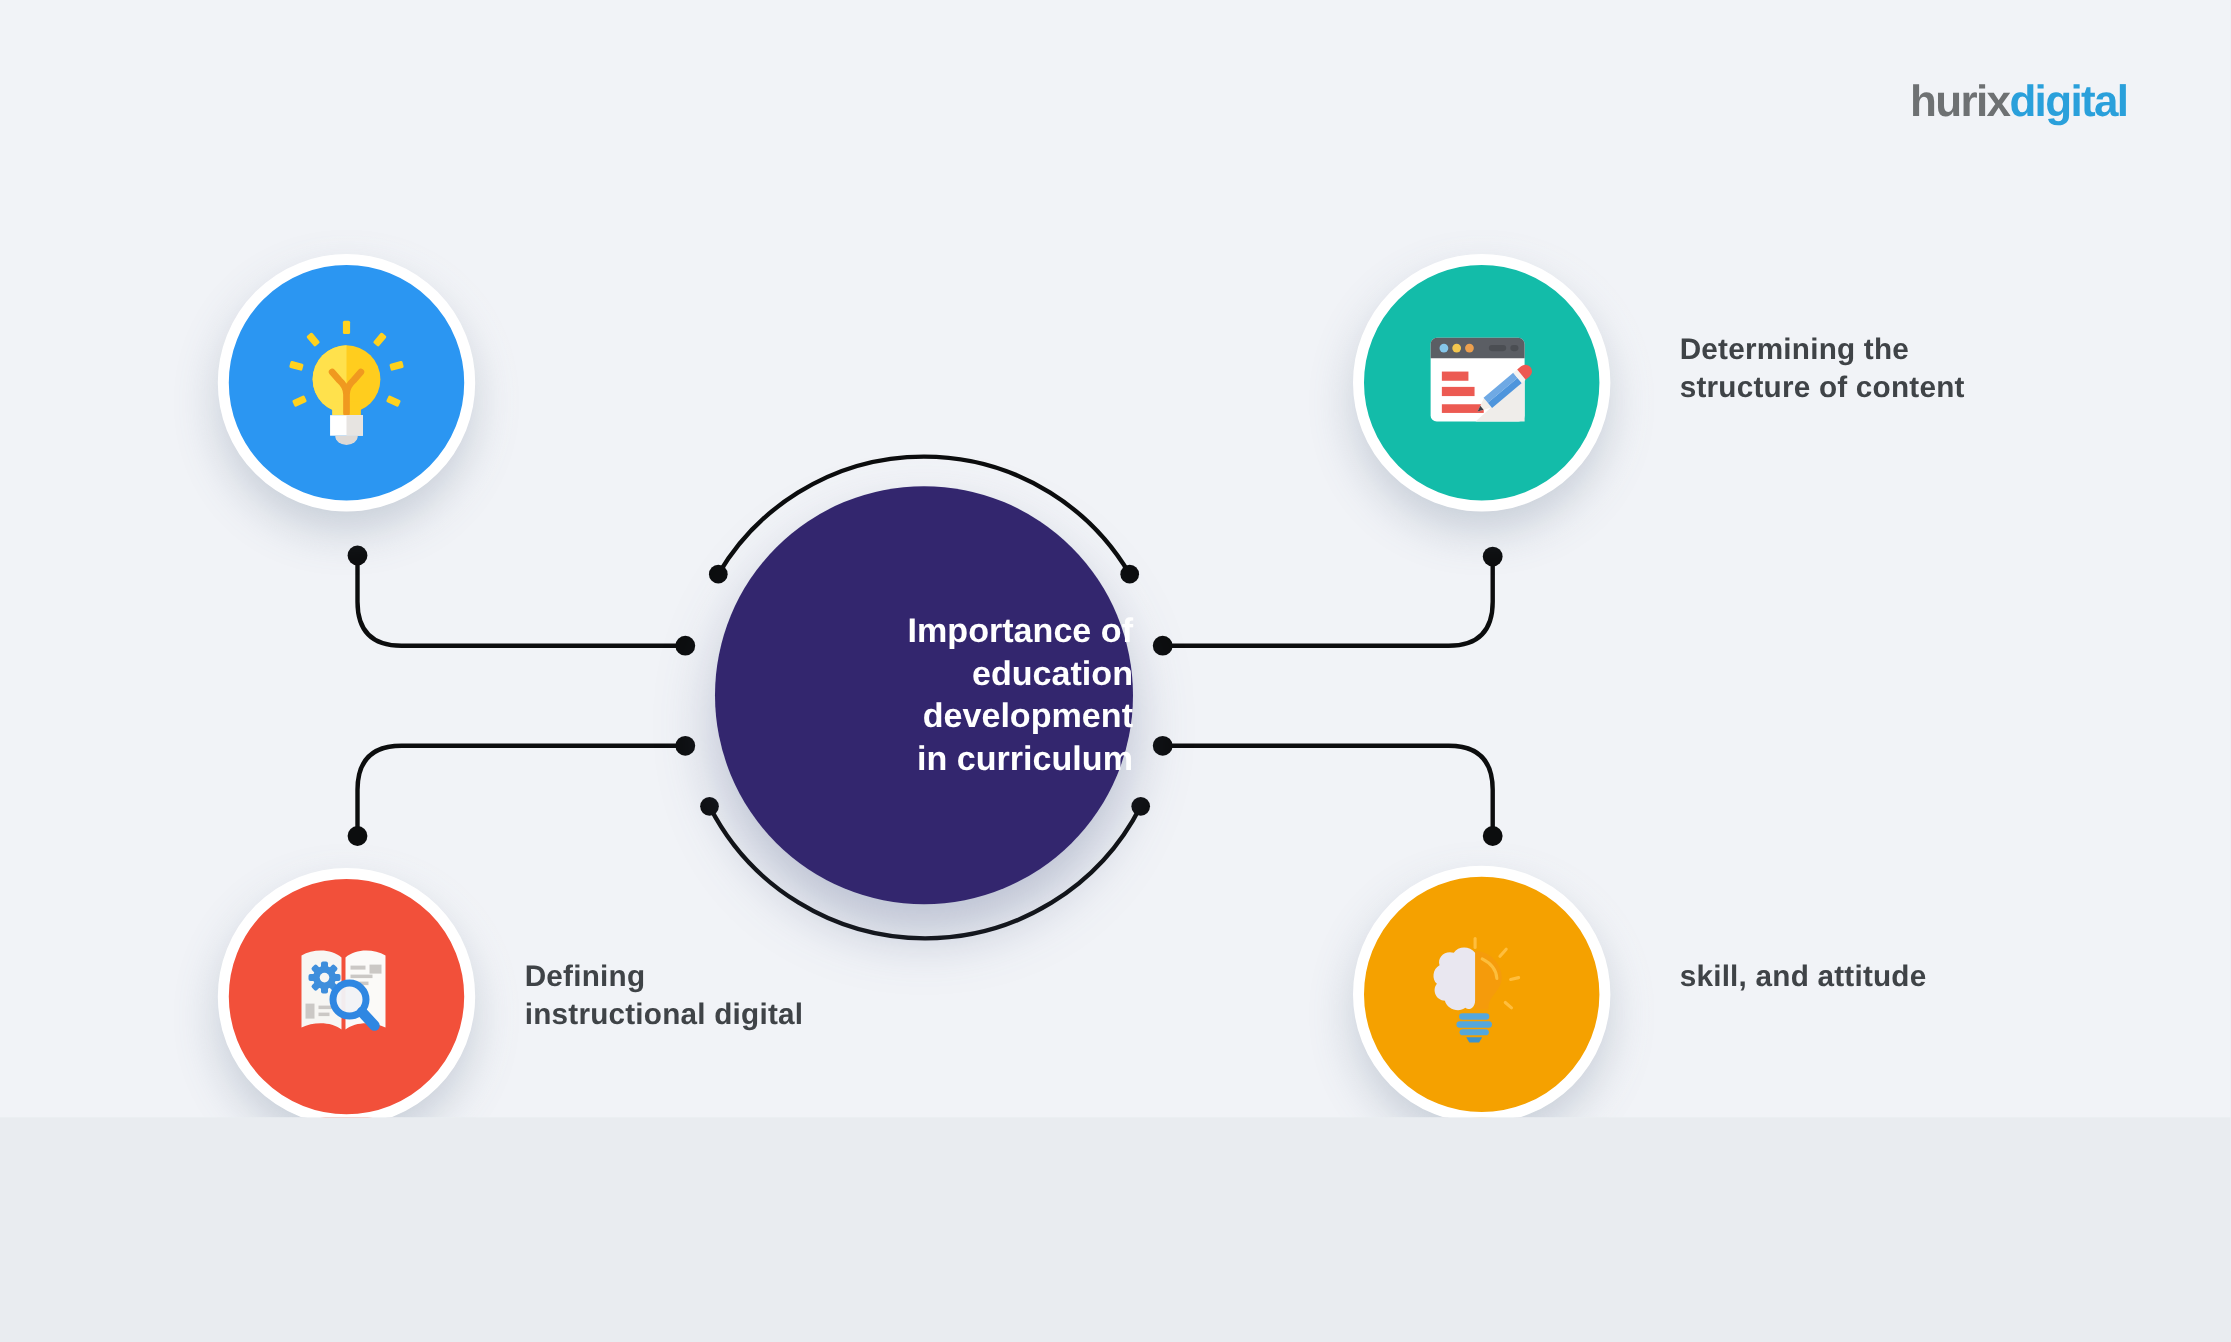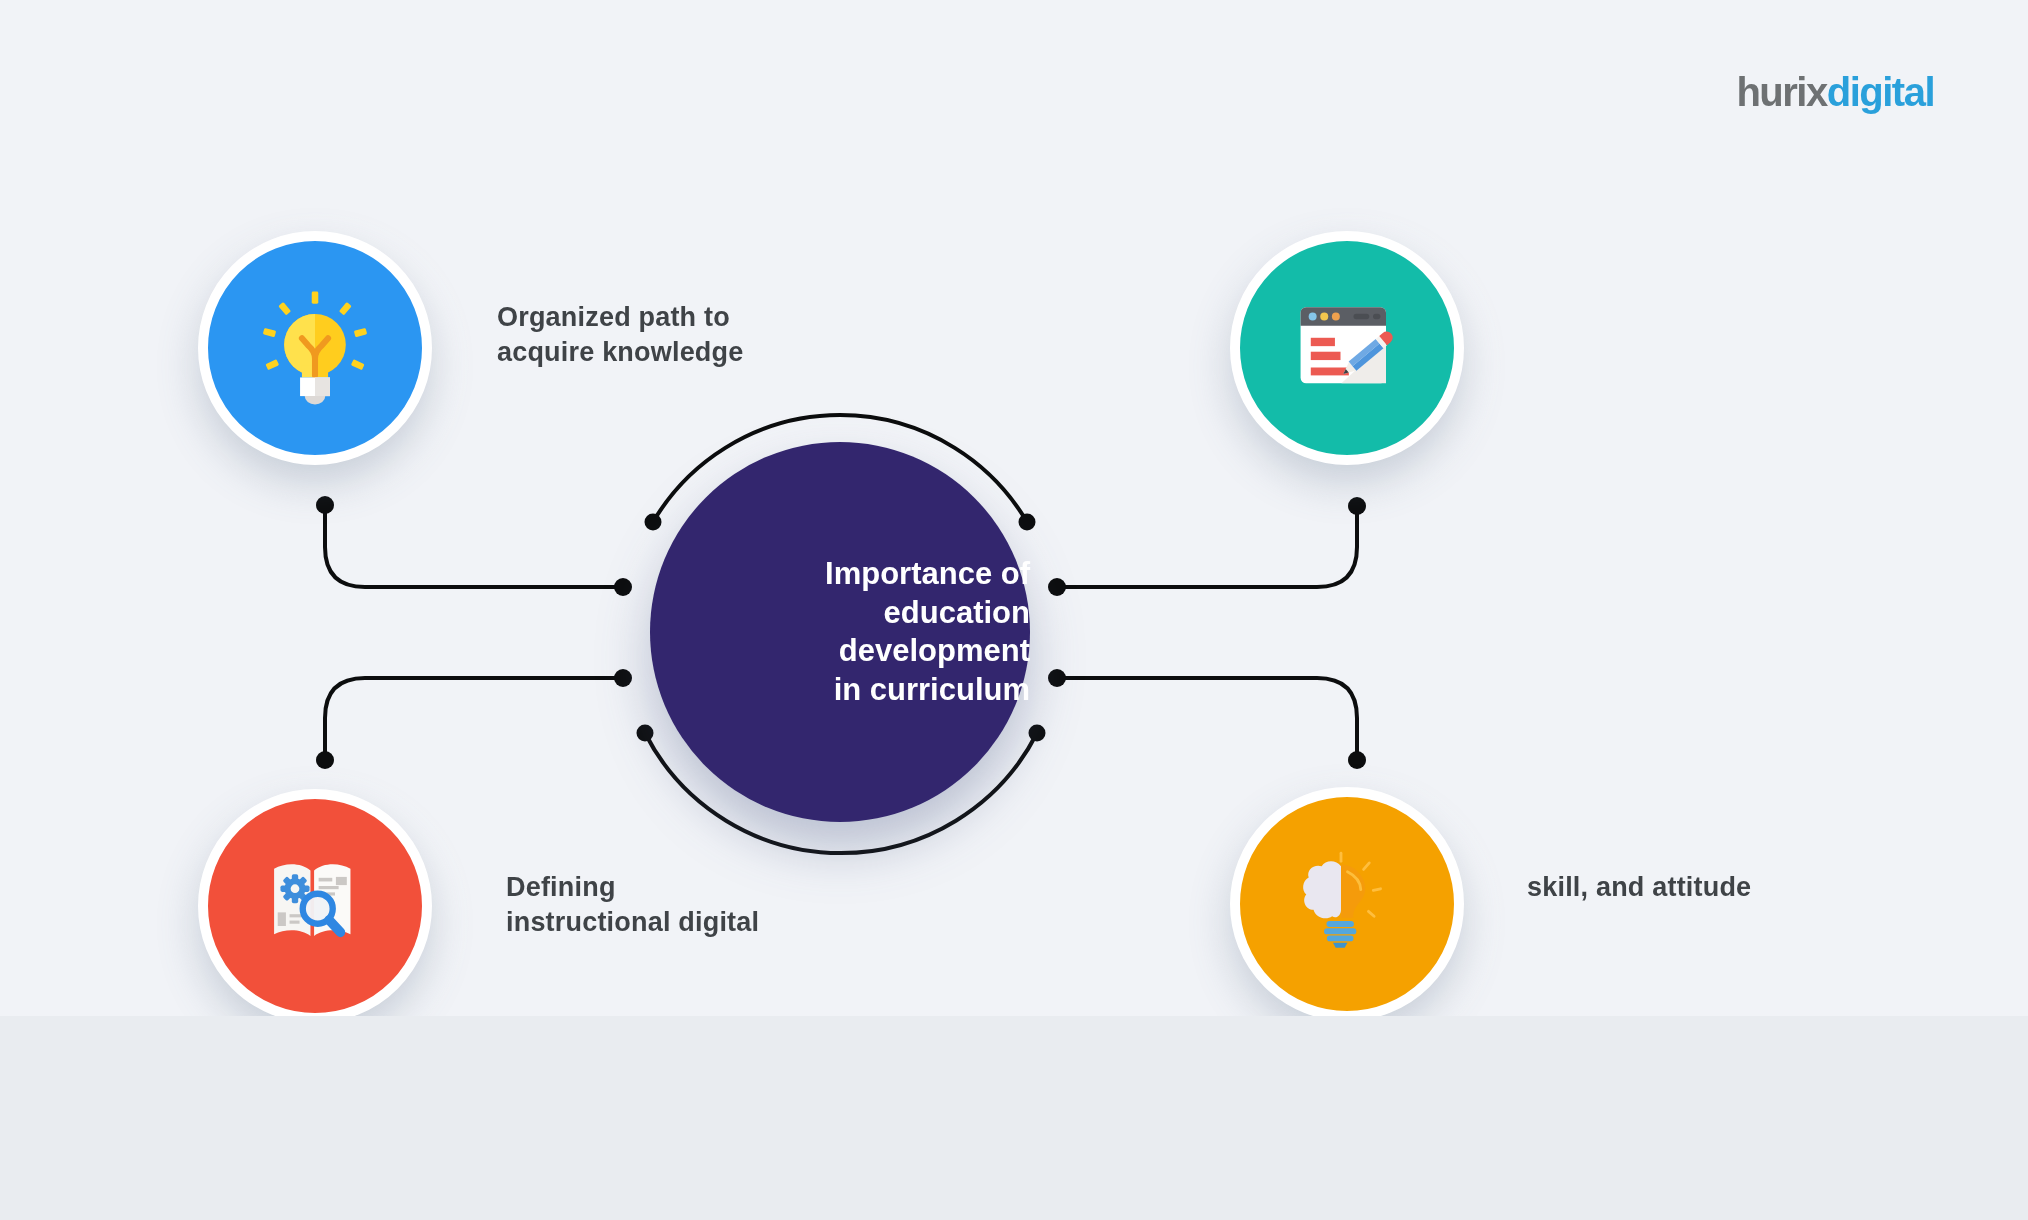--- a/index.html
+++ b/index.html
@@ -39,21 +39,21 @@
   .node-circle.n2{left:1230px;top:231px;background:var(--node2,#13BCA9);}
   .node-circle.n3{left:198px;top:789px;background:var(--node3,#F2503A);}
   .node-circle.n4{left:1230px;top:787px;background:var(--node4,#F5A100);}
 
   .label{
     position:absolute;color:var(--text,#3F4347);
     font-size:27px;line-height:35px;font-weight:700;letter-spacing:.2px;white-space:nowrap;
   }
   .label.l1{left:497px;top:300px;}
   .label.l2{left:1527px;top:300px;}
-  .label.l3{left:506px;top:870px;}
+  .label.l3{left:477px;top:870px;}
   .label.l4{left:1527px;top:870px;}
 </style>
 </head>
 <body>
 
 <div class="canvas">
 
   <svg class="connectors" width="2028" height="1220" viewBox="0 0 2028 1220">
     <path class="cline" d="M325,505 V547 Q325,587 365,587 H623"></path>
     <path class="cline" d="M325,760 V718 Q325,678 365,678 H623"></path>
@@ -173,23 +173,23 @@
       <path d="M52,20 C46,12 33,12 28,20 C18,17 9,25 12,34 C4,38 3,50 9,55 C3,62 8,74 18,74 C20,83 33,88 41,82 C46,86 52,81 52,74 Z" fill="#E9E7F0"></path>
       <g fill="#54A7DC">
         <rect x="34" y="88" width="34" height="7.5" rx="3.7"></rect>
         <rect x="31" y="97" width="40" height="7.5" rx="3.7"></rect>
         <rect x="34.5" y="106" width="33" height="7" rx="3.5"></rect>
       </g>
       <path d="M42,115 h18 l-3.5,6 h-11 Z" fill="#3E93CB"></path>
     </svg>
   </div>
 
-  <div class="label l1">
-    <div>Organized path to</div>
-    <div>acquire knowledge</div>
+  <div class="label l2">
+    <div>Determining the</div>
+    <div>structure of content</div>
   </div>
   <div class="label l3">
     <div>Defining</div>
     <div>instructional digital</div>
   </div>
   <div class="label l4">
     <div>skill, and attitude</div>
   </div>
 
 </div>

